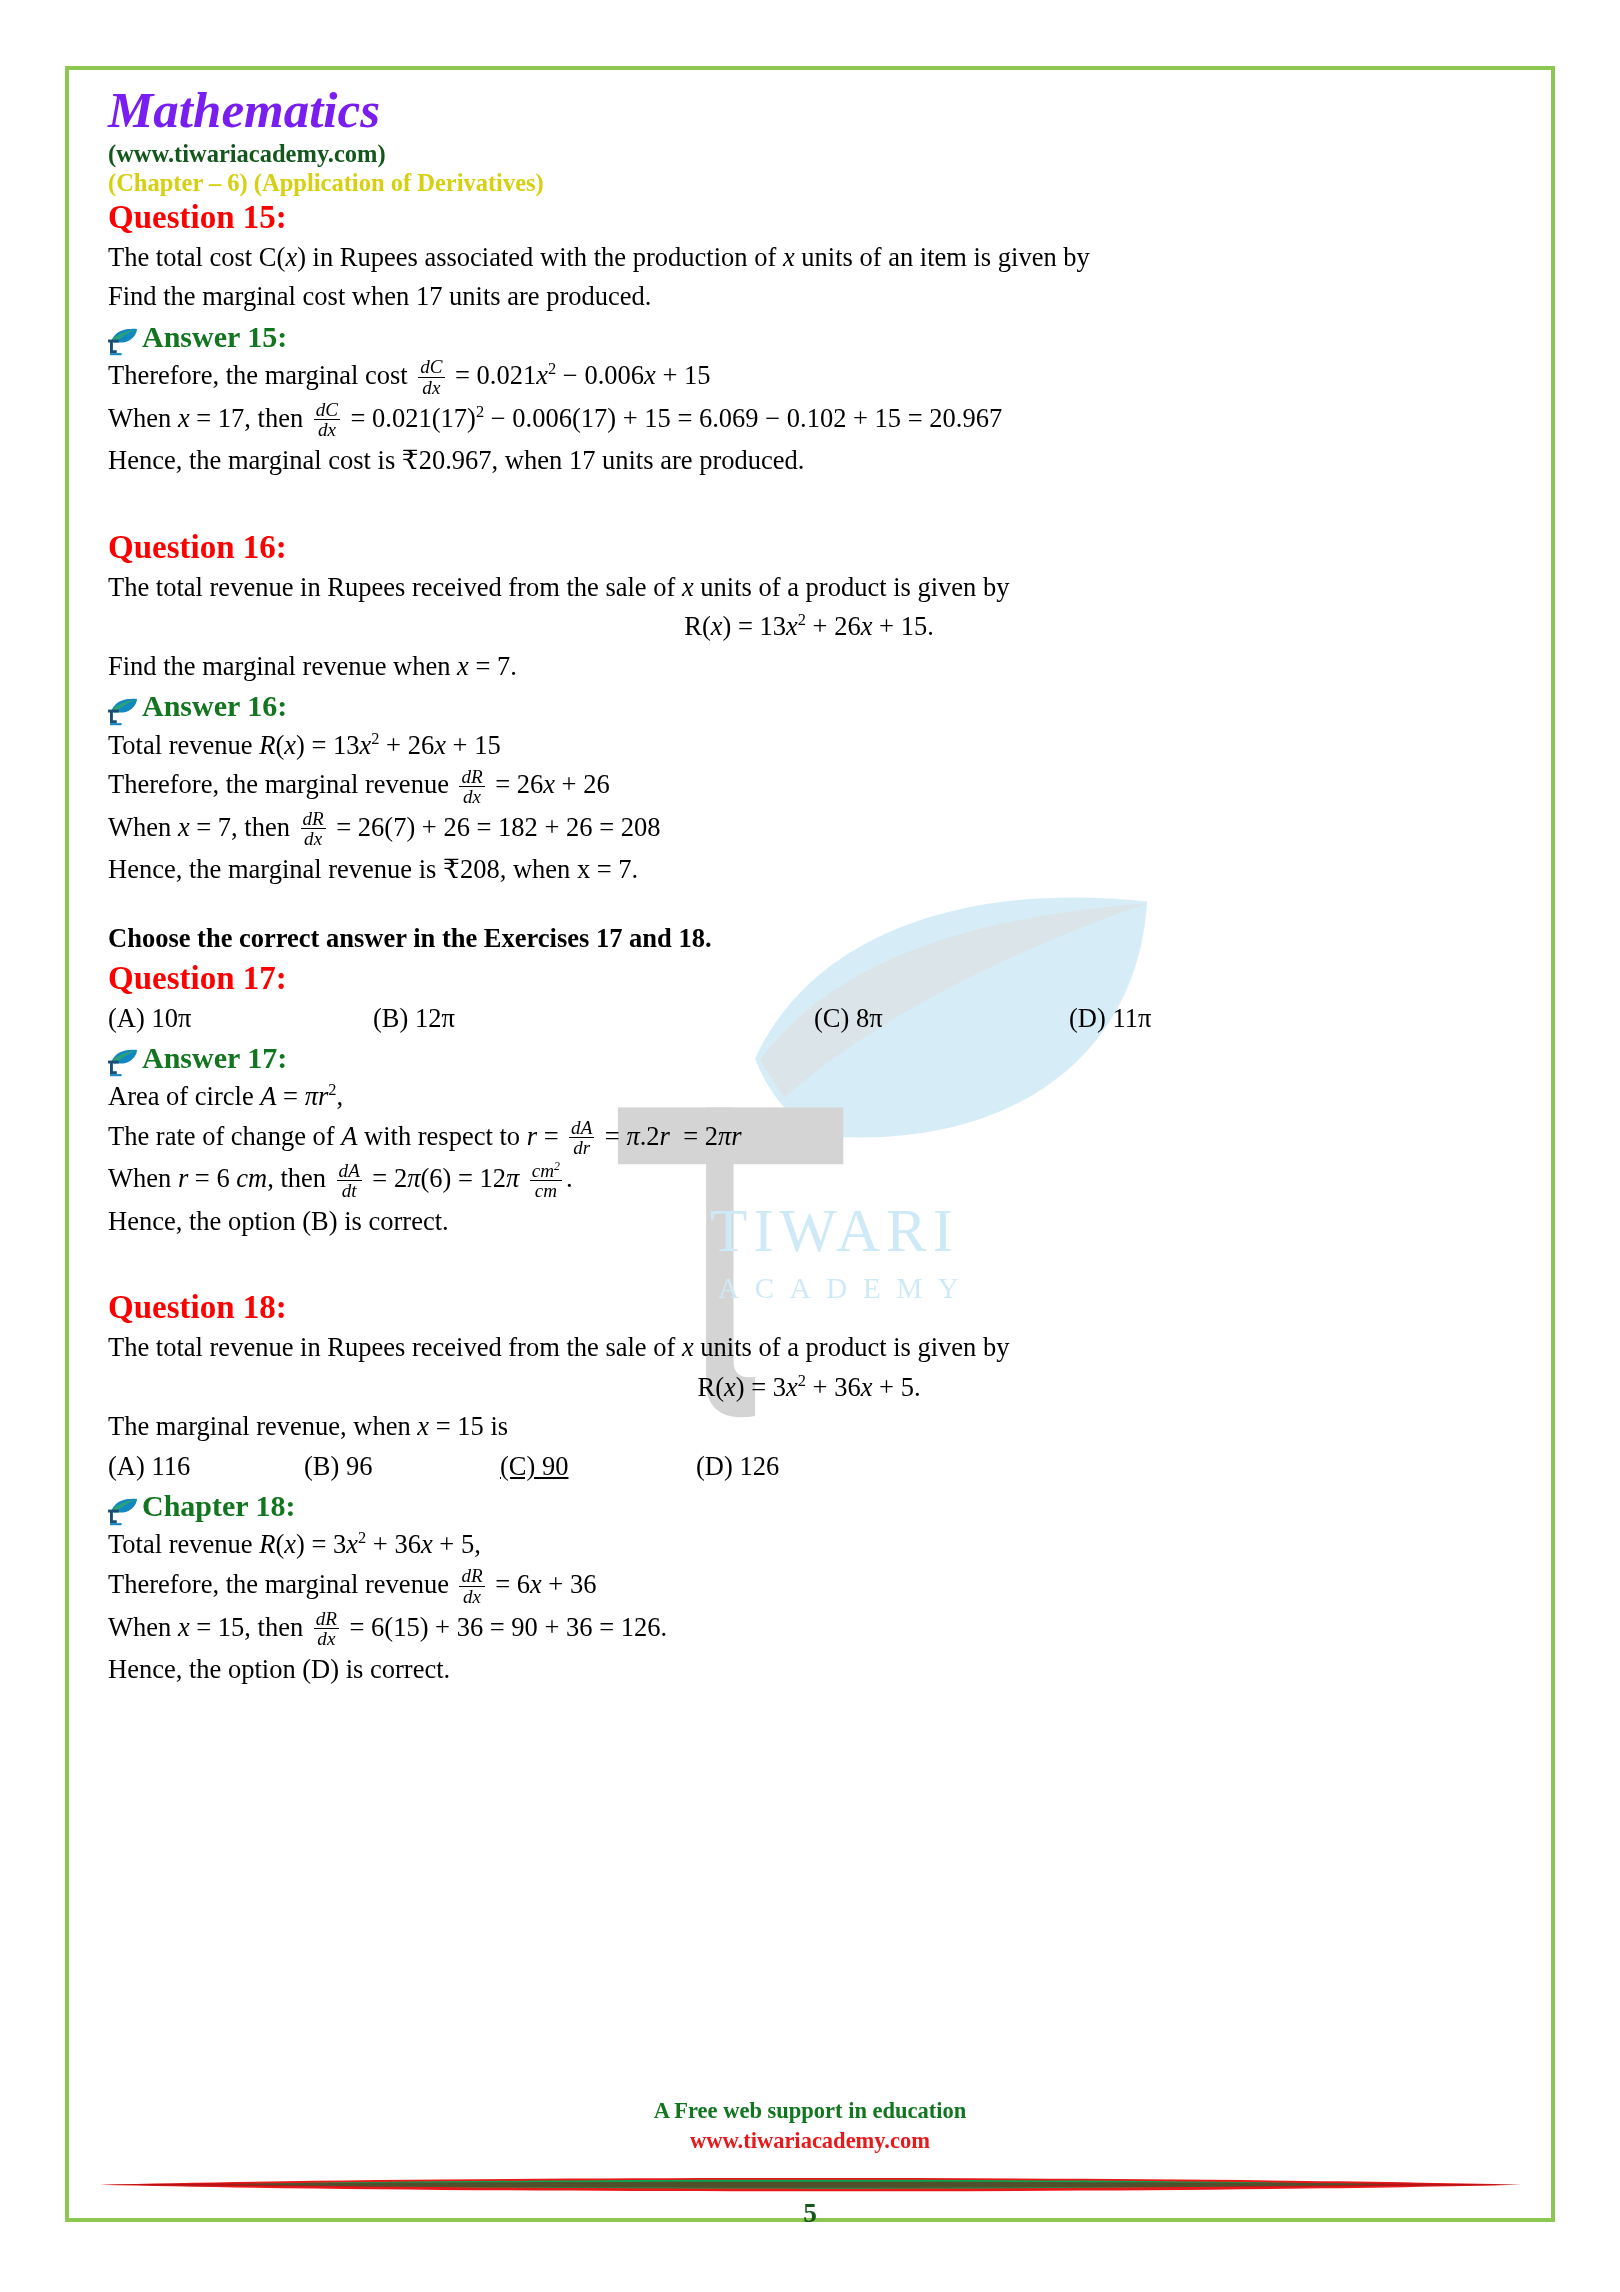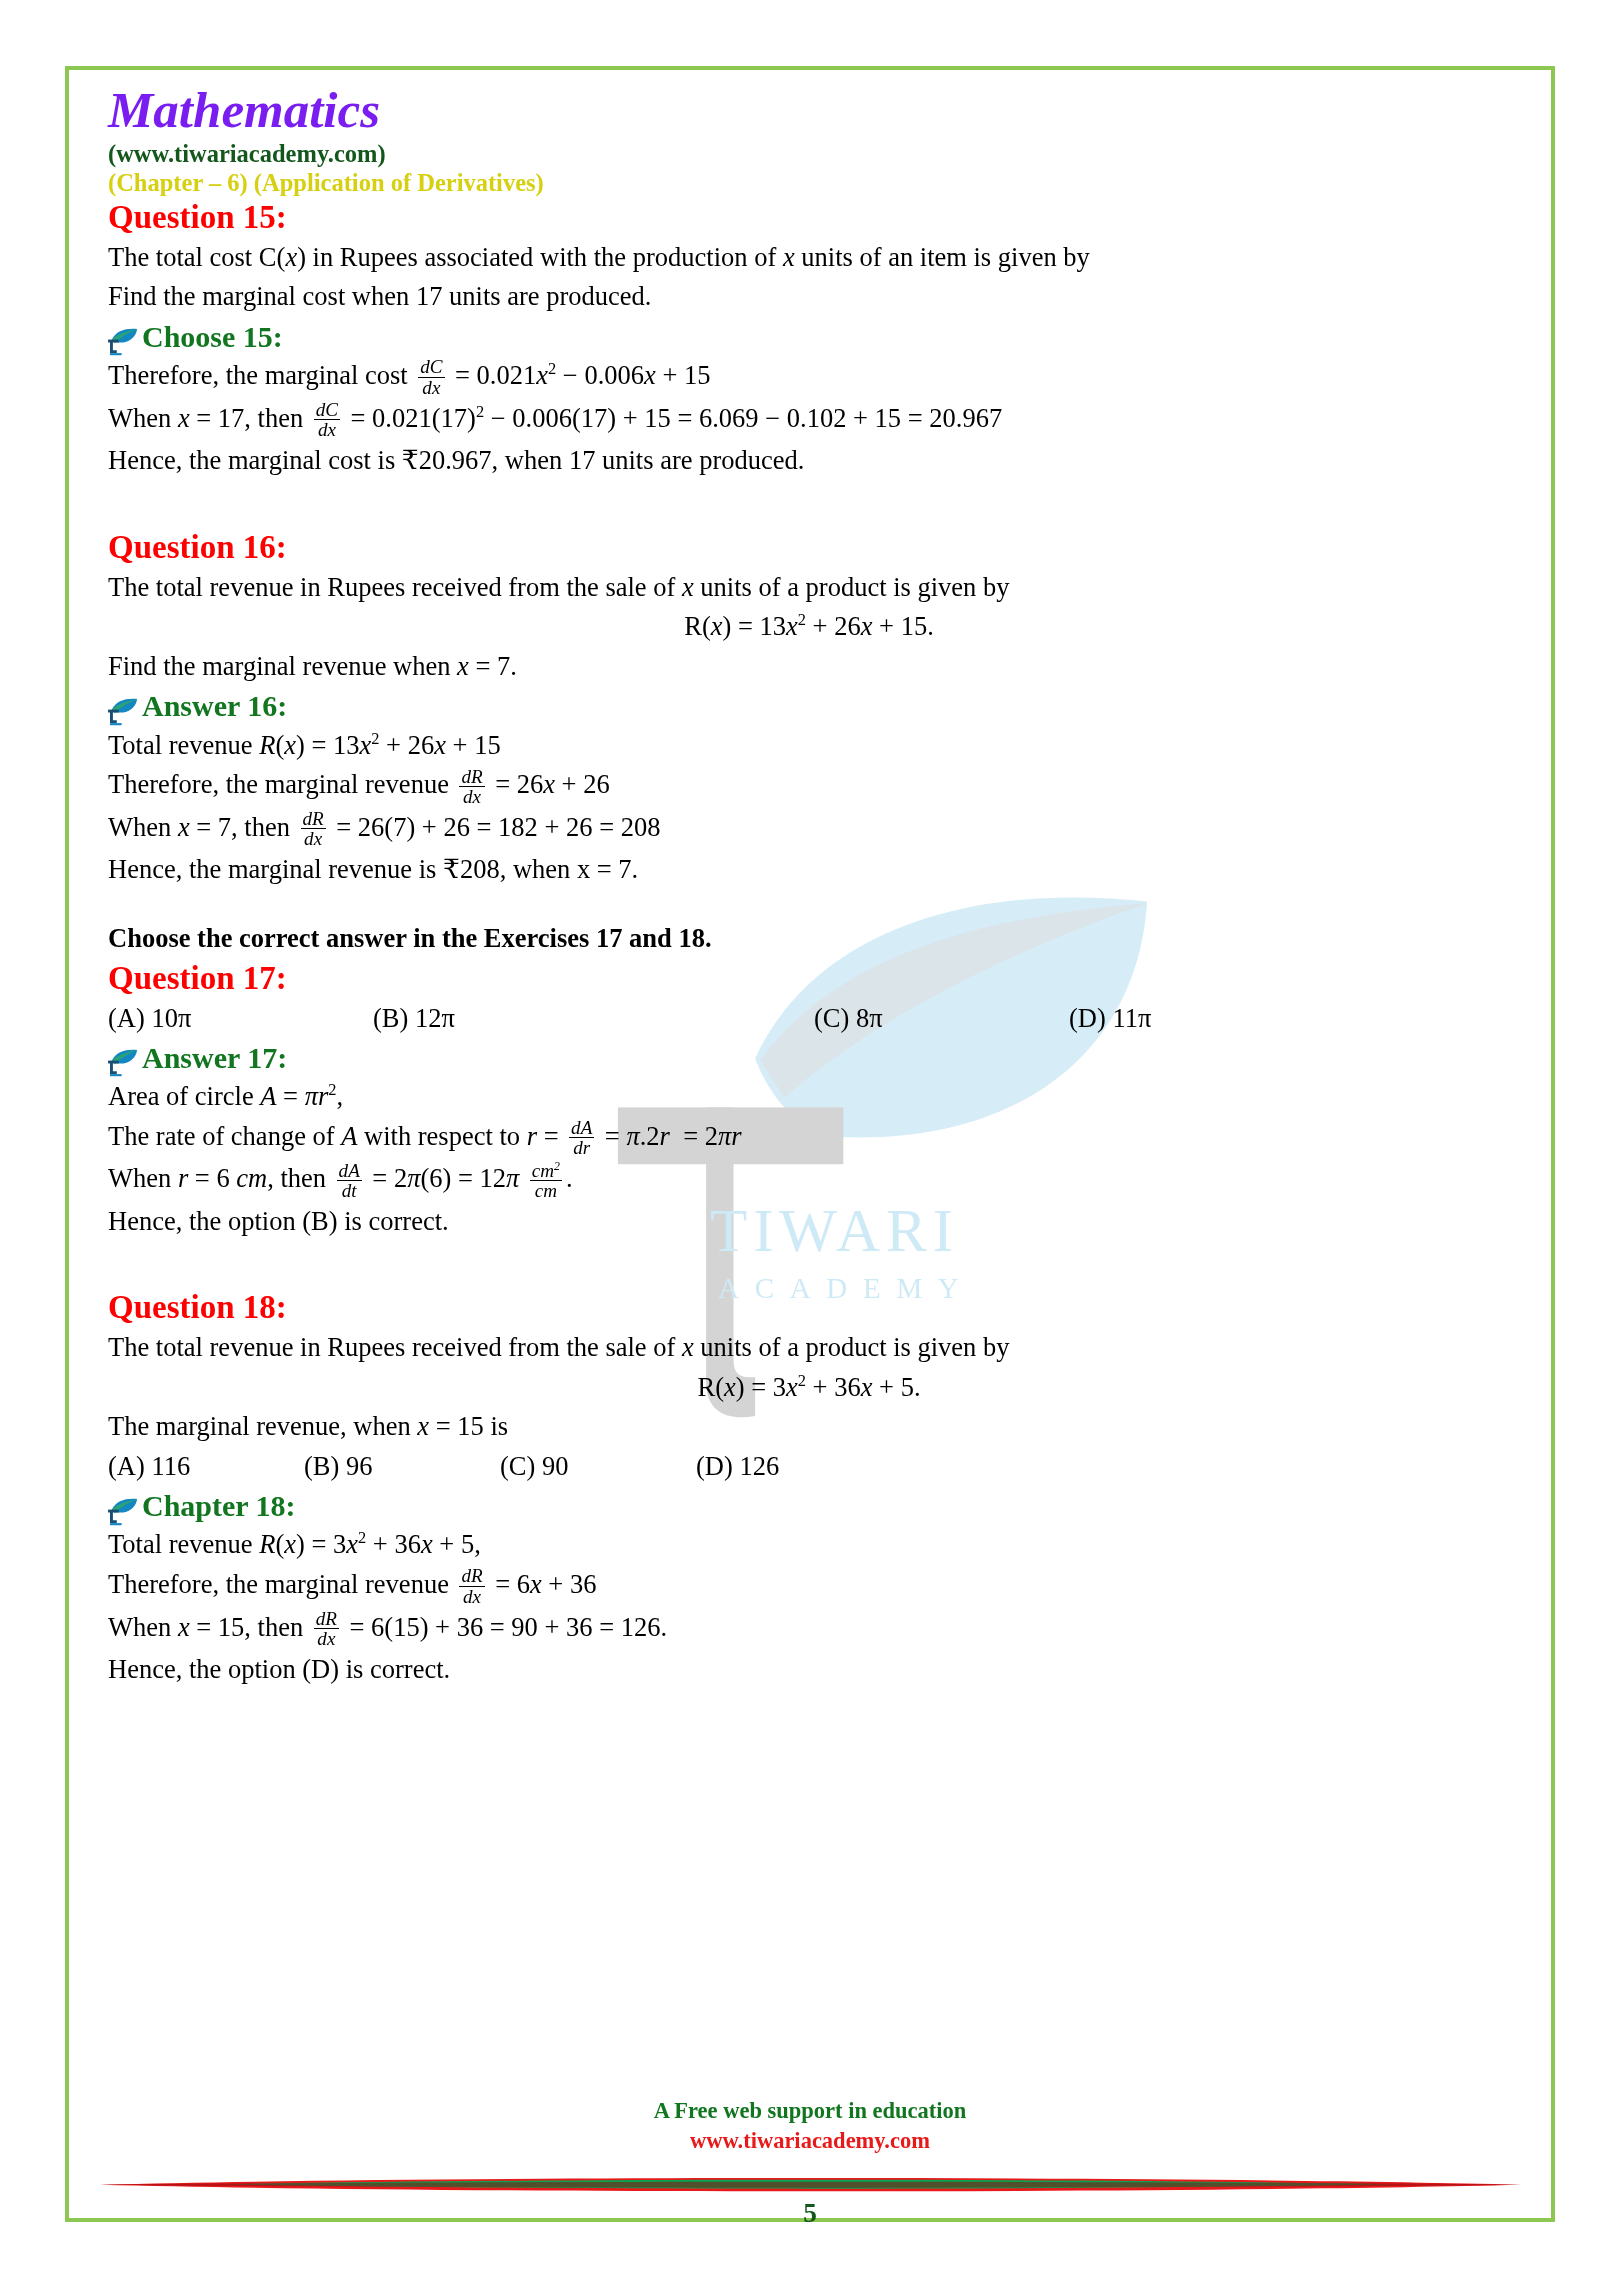--- a/index.html
+++ b/index.html
@@ -144,21 +144,21 @@
   .frac .den { display: block; padding: 0 2px; border-top: 1.6px solid #000; }
 
   
   .opts { display: flex; font-size: 26.5px; line-height: 1.4; margin: 0 0 2px 0; }
   .opts .opt { flex: none; }
   .opts.q17 .opt:nth-child(1) { width: 265px; }
   .opts.q17 .opt:nth-child(2) { width: 441px; }
   .opts.q17 .opt:nth-child(3) { width: 255px; }
   .opts.q18 .opt:nth-child(1) { width: 196px; }
   .opts.q18 .opt:nth-child(2) { width: 196px; }
-  .opts.q18 .opt:nth-child(3) { width: 196px; }
+  .opts.q18 .opt:nth-child(3) { width: 196px; text-decoration: underline; }
 
   
   #footer {
     position: absolute;
     left: 0;
     right: 0;
     top: 2096px;
     text-align: center;
     z-index: 2;
   }
@@ -224,21 +224,21 @@
     <div class="a-head">
       <span class="leaf-logo">
         <svg viewBox="0 0 34 30" xmlns="http://www.w3.org/2000/svg">
           <path d="M4 13 C8 4, 18 1, 30 2 C29 11, 21 17, 10 16 C7 16, 5 15, 4 13 Z" fill="#1287c0"></path>
           <path d="M4 13 C10 7, 20 4, 30 2 C21 6, 12 11, 7 17 Z" fill="#2ba86e" opacity="0.85"></path>
           <path d="M2 14 L2 27 L9 27 L9 24 L5 24 L5 14 Z" fill="#1a4f73"></path>
           <rect x="0" y="13" width="11" height="3" fill="#1a4f73"></rect>
           <rect x="2" y="27" width="12" height="2.2" fill="#1287c0"></rect>
         </svg>
       </span>
-      <span>Choose 15:</span>
+      <span>Answer 15:</span>
     </div>
     <div class="ln">
       Therefore, the marginal cost <span class="frac"><span class="num">dC</span><span class="den">dx</span></span> = 0.021<span class="mathital">x</span><sup>2</sup> − 0.006<span class="mathital">x</span> + 15
     </div>
     <div class="ln">
       When <span class="mathital">x</span> = 17, then <span class="frac"><span class="num">dC</span><span class="den">dx</span></span> = 0.021(17)<sup>2</sup> − 0.006(17) + 15 = 6.069 − 0.102 + 15 = 20.967
     </div>
     <div class="ln">Hence, the marginal cost is ₹20.967, when 17 units are produced.</div>
 
     <div class="gap-lg"></div>

